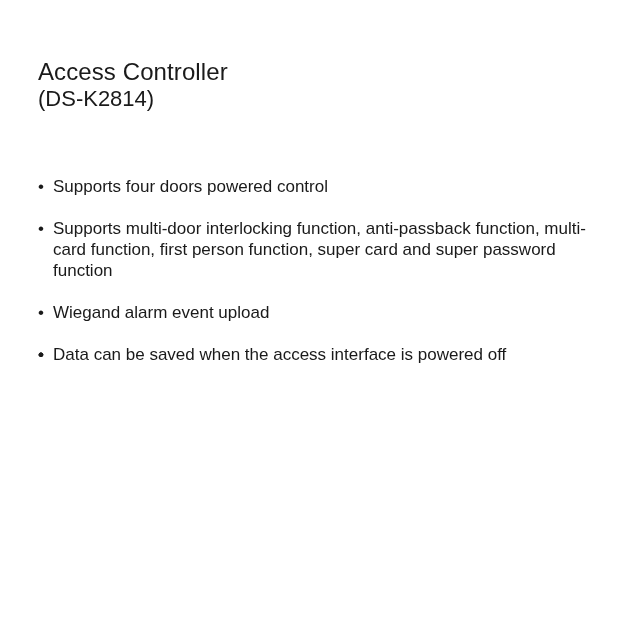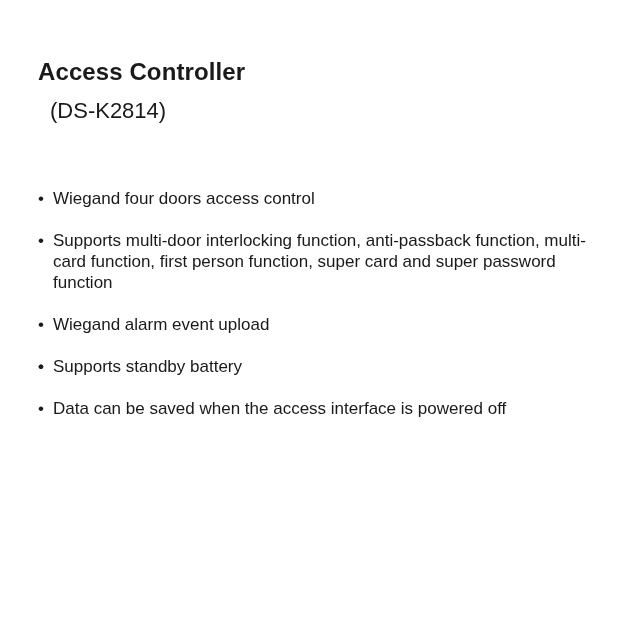--- a/index.html
+++ b/index.html
@@ -19,25 +19,25 @@
     box-sizing: border-box;
     width: 640px;
     height: 640px;
     padding: 58px 32px 0 38px;
     background: #ffffff;
   }
   .title {
     margin: 0;
     font-size: 24px;
     line-height: 28px;
-    font-weight: 700;
+    font-weight: 400;
     letter-spacing: 0.1px;
   }
   .model {
-    margin: 12px;
+    margin: 0;
     font-size: 22px;
     line-height: 26px;
     font-weight: 400;
   }
   .feature-list {
     list-style: none;
     margin: 64px 0 0 0;
     padding: 0;
     font-size: 17px;
     line-height: 21px;
@@ -61,40 +61,39 @@
 <div class="page">
 
   <h1 class="title">Access Controller</h1>
 
   <div class="model">(DS-K2814)</div>
 
   <ul class="feature-list">
 
     <li class="feature">
       <span class="dot">•</span>
-      <span class="txt">Wiegand four doors access control</span>
+      <span class="txt">Supports four doors powered control</span>
     </li>
 
     <li class="feature">
       <span class="dot">•</span>
       <span class="txt">Supports multi-door interlocking function, anti-passback function, multi-card function, first person function, super card and super password function</span>
     </li>
 
     <li class="feature">
       <span class="dot">•</span>
       <span class="txt">Wiegand alarm event upload</span>
     </li>
 
     <li class="feature">
       <span class="dot">•</span>
     </li>
 
     <li class="feature">
       <span class="dot">•</span>
-      <span class="txt">Supports standby battery</span>
     </li>
 
     <li class="feature">
       <span class="dot">•</span>
       <span class="txt">Data can be saved when the access interface is powered off</span>
     </li>
 
   </ul>
 </div>
 

